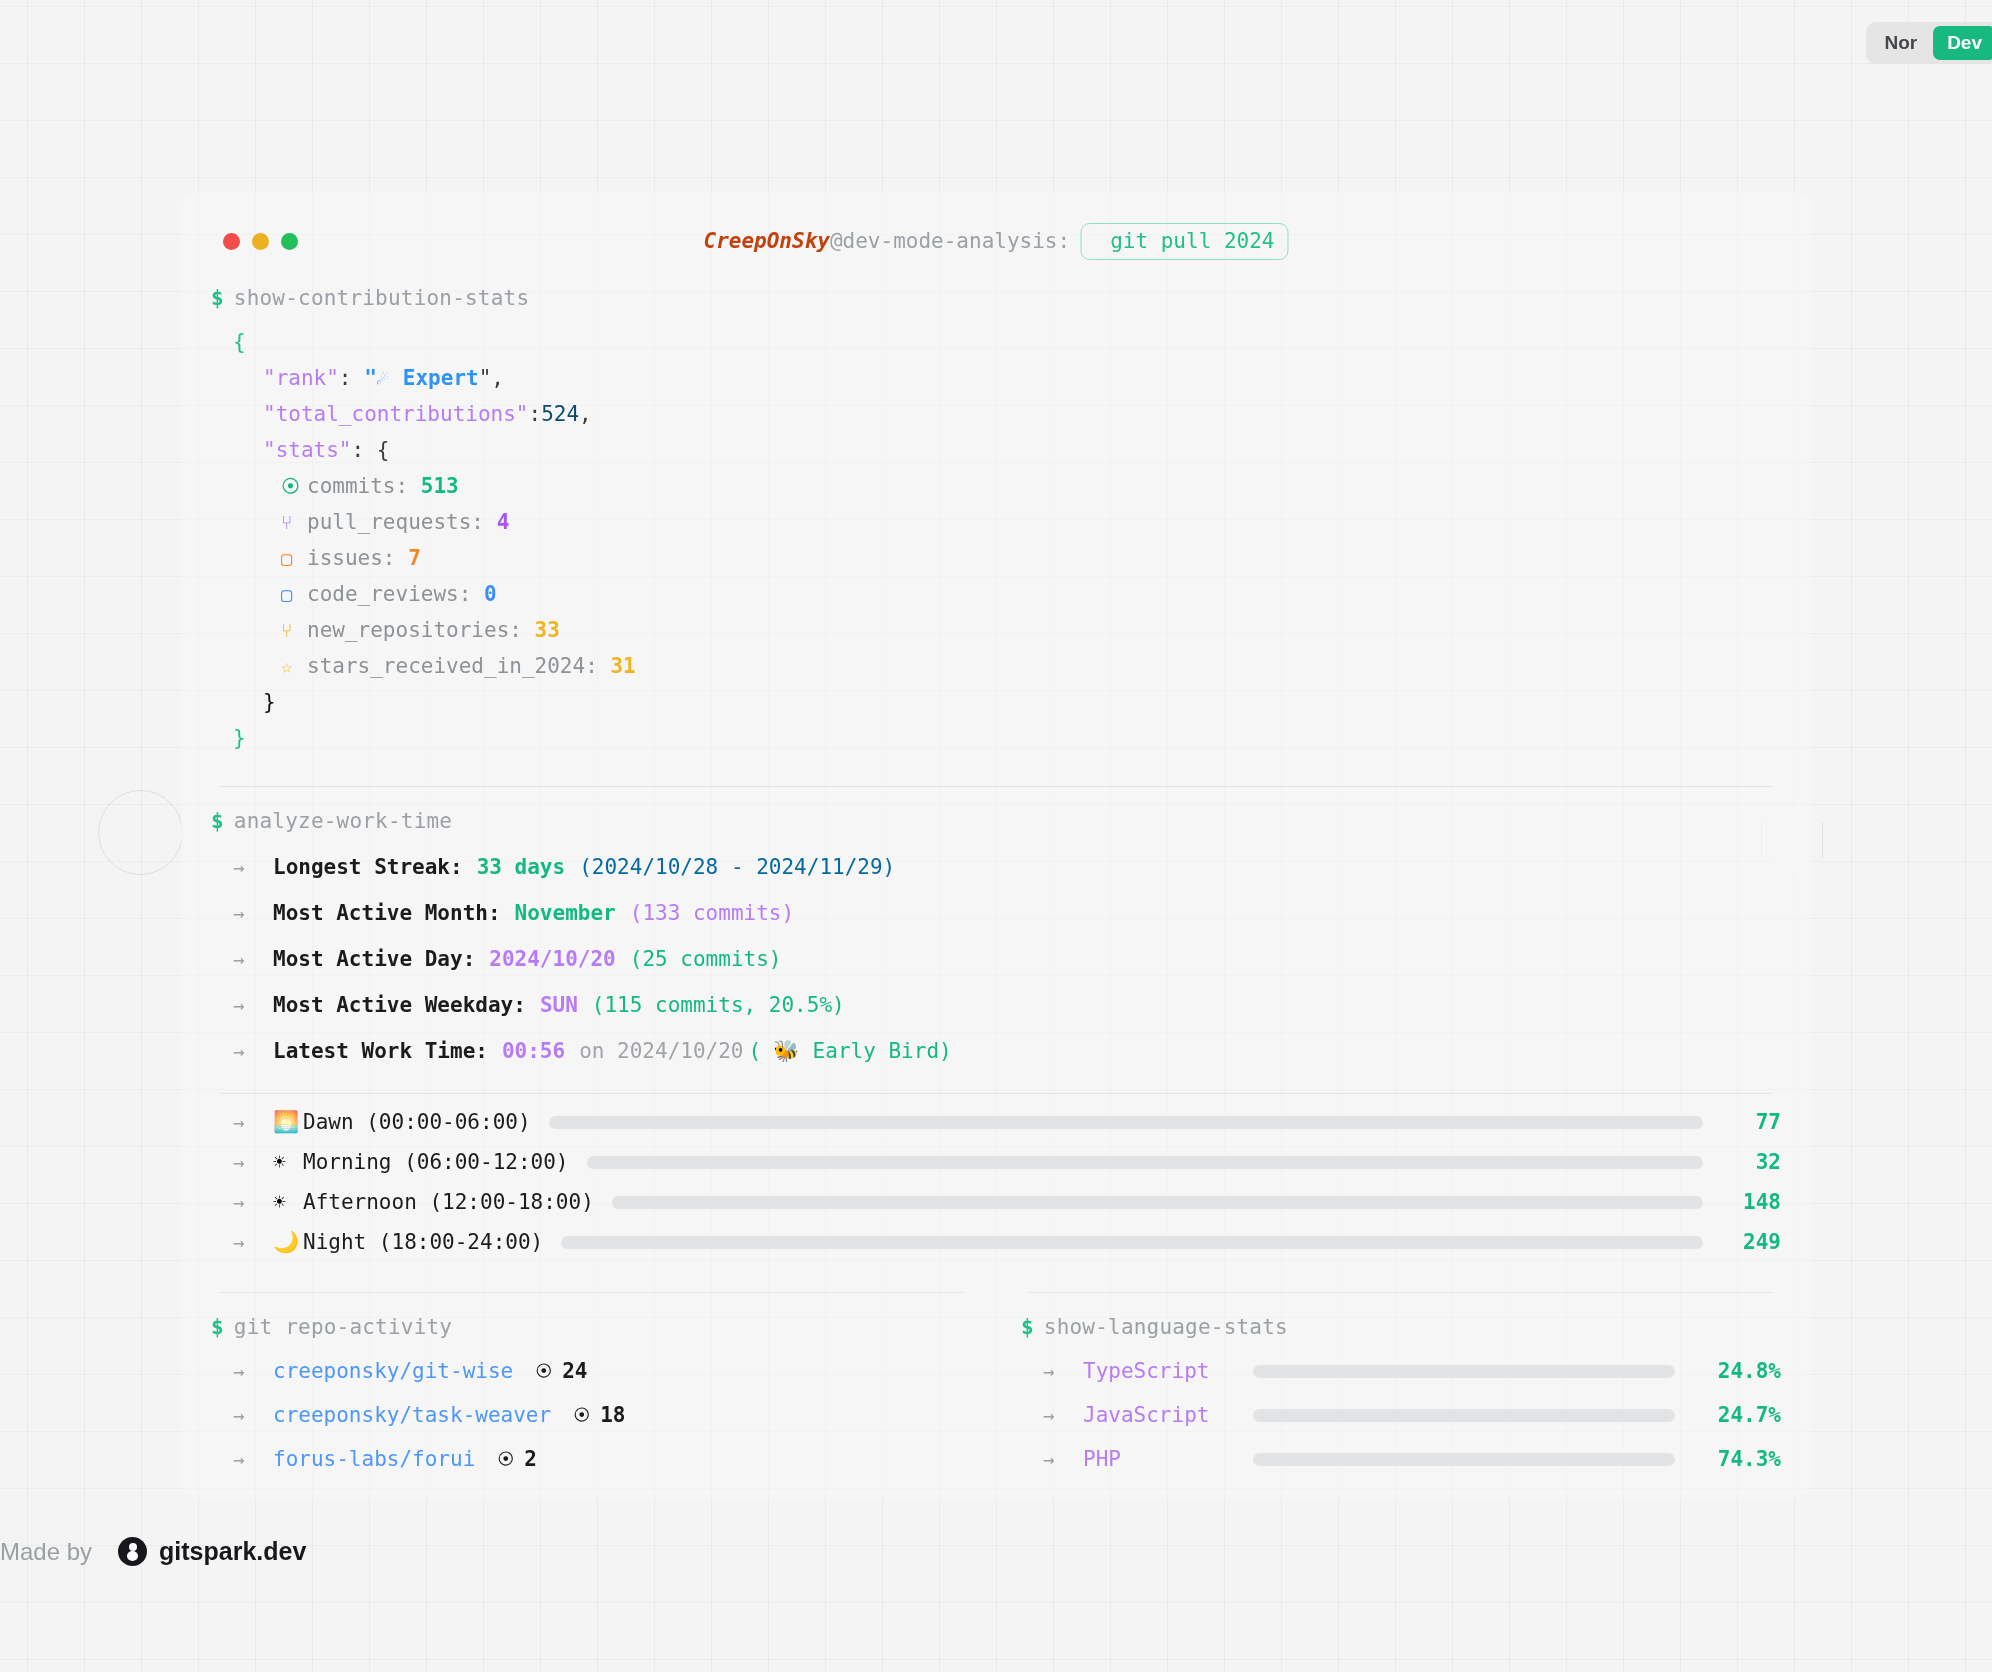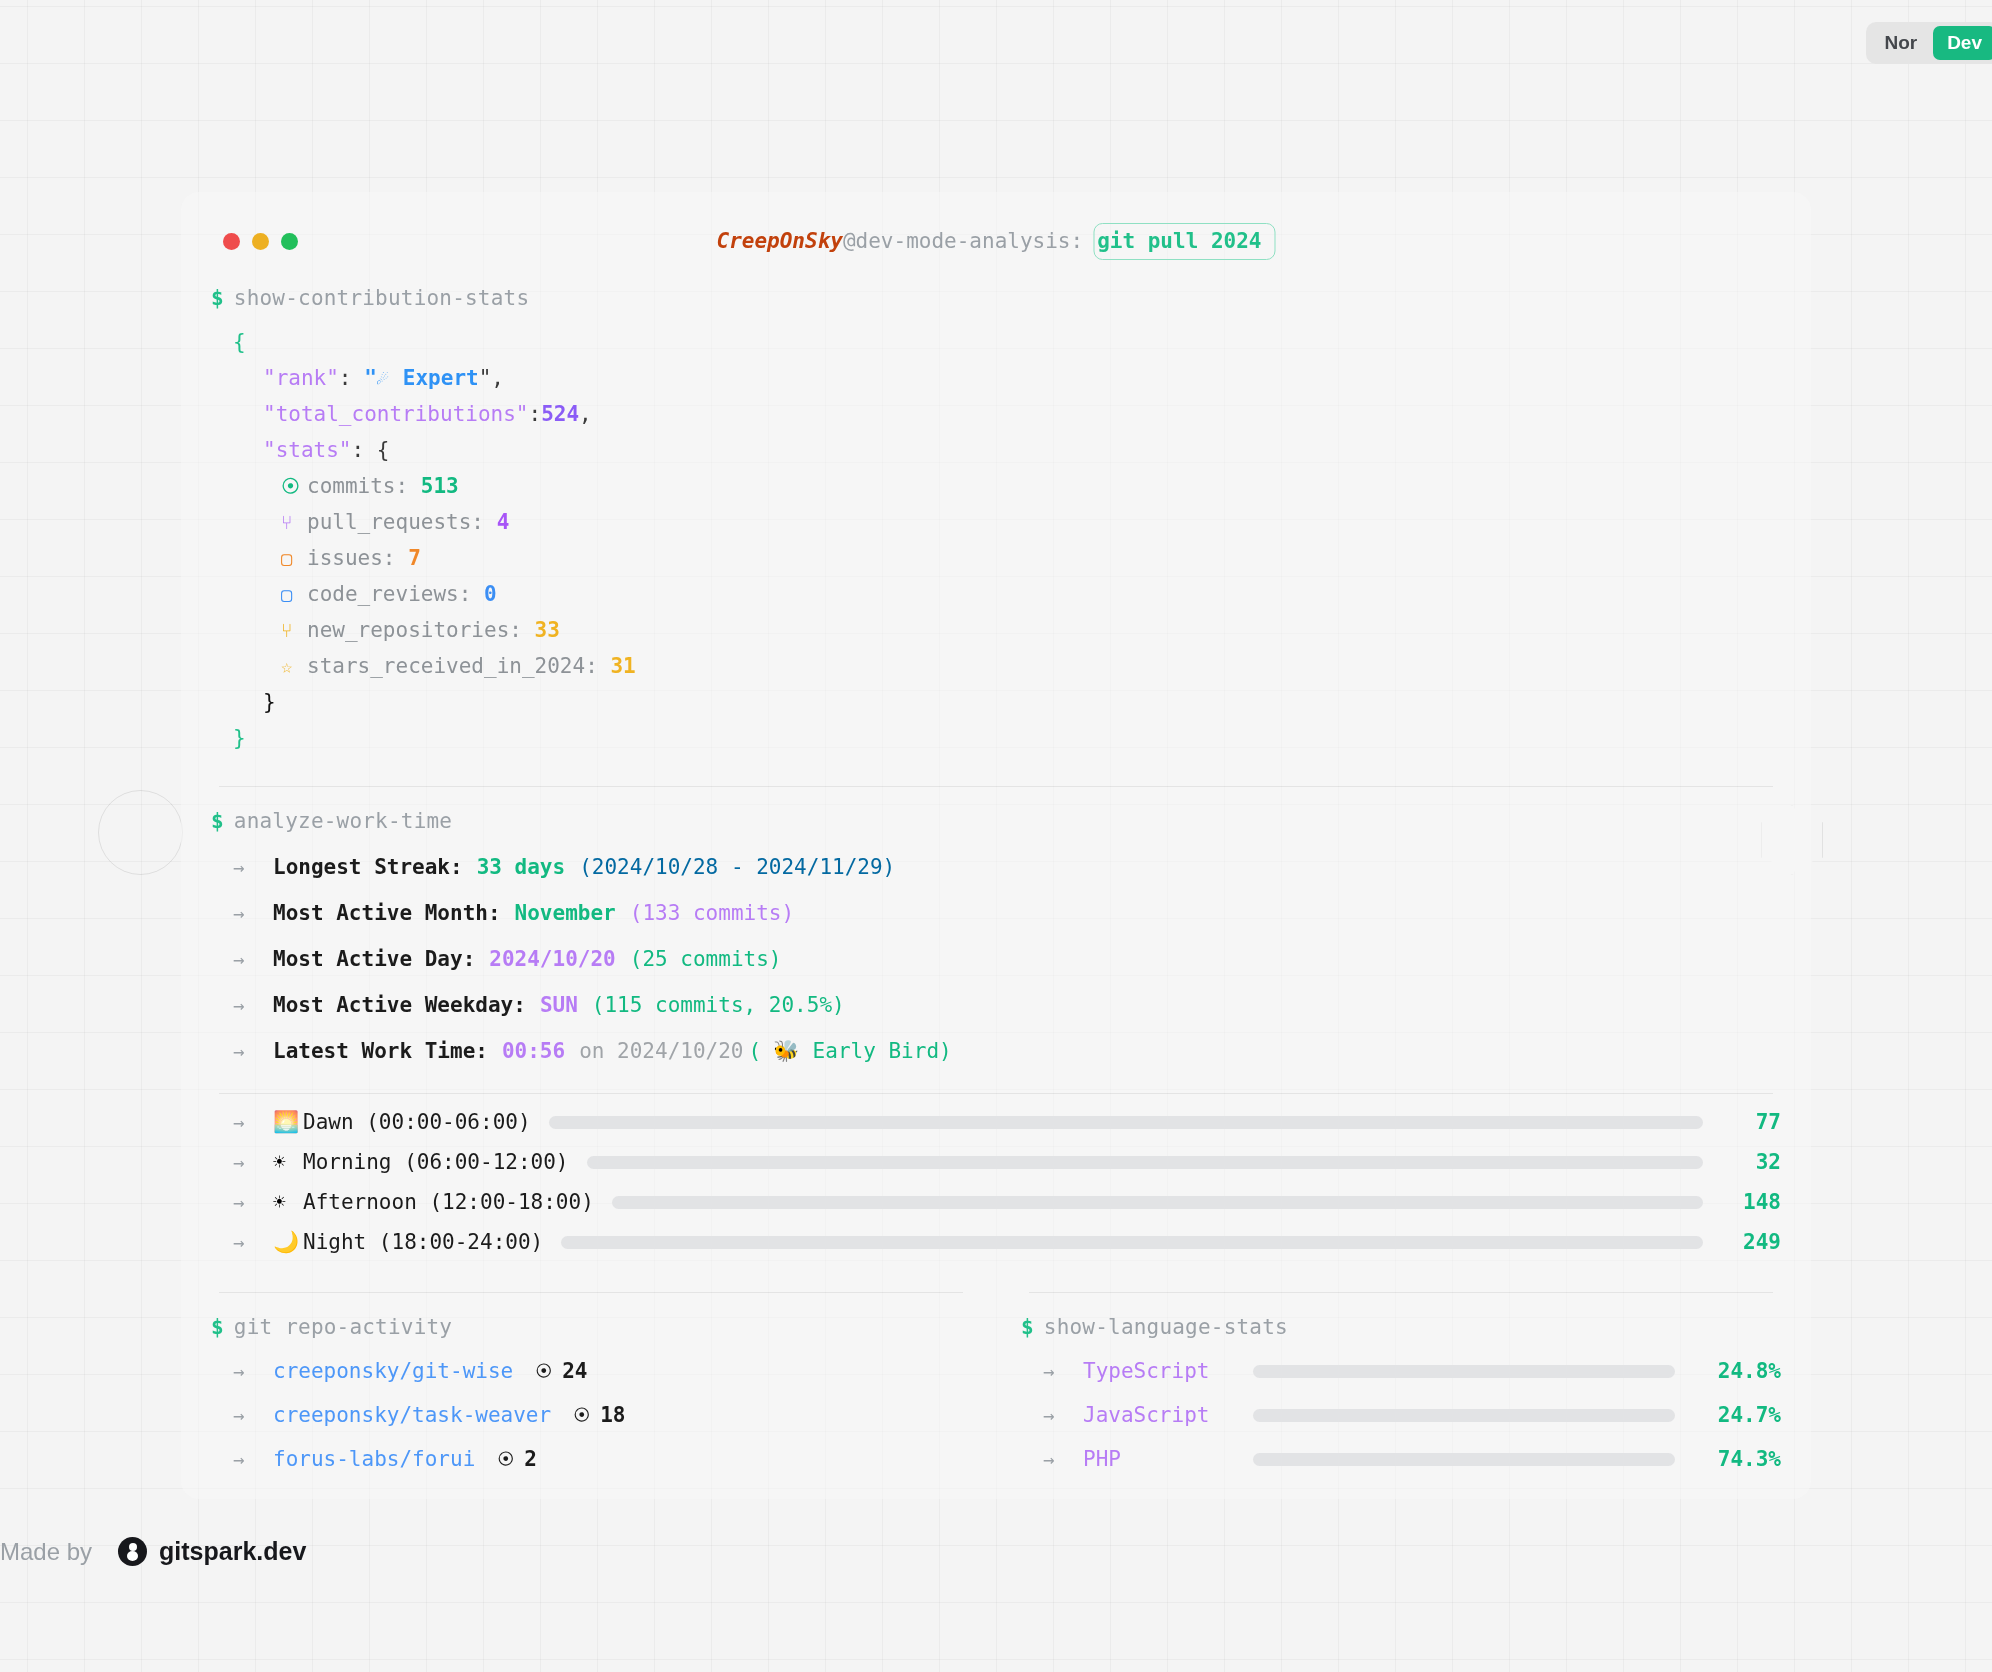--- a/index.html
+++ b/index.html
@@ -100,24 +100,24 @@
     transform: translateX(-50%);
     display: flex;
     align-items: center;
     font-size: 21px;
     white-space: nowrap;
   }
   .t-user  { color: #c2410c; font-weight: 700; font-style: italic; }
   .t-host  { color: #9aa0a6; }
   .t-badge {
     color: #21c08a;
-    font-weight: 700;
+    font-weight: 400;
     border: 1.5px solid #8fe0c3;
     border-radius: 9px;
-    padding: 5px 13px 6px 3px;
+    padding: 5px 13px 6px 29px;
     margin-left: 10px;
   }
 
   
   .cmd {
     font-size: 21px;
     color: #9aa0a6;
     margin-top: 22px;
     letter-spacing: 0.2px;
   }
@@ -125,21 +125,21 @@
 
   .json-body { margin-top: 14px; font-size: 21px; line-height: 36px; }
   .brace      { color: #111; }
   .brace.g    { color: #21c08a; }
   .ind1 { padding-left: 22px; }
   .ind2 { padding-left: 52px; }
   .ind3 { padding-left: 70px; }
   .key   { color: #b77cf5; }
   .punct { color: #3a3a3a; }
   .v-blue   { color: #2f92f5; font-weight: 700; }
-  .v-green  { color: #8b5cf6; font-weight: 700; text-align: right; }
+  .v-green  { color: #0c4a6e; font-weight: 400; text-align: right; }
   .stat-label { color: #8d9297; }
   .stat-icon { display:inline-block; width:26px; text-align:left; font-size:19px; }
 
   hr.sep {
     border: none;
     border-top: 1px solid rgba(0,0,0,0.07);
     margin: 30px 8px 0 8px;
   }
 
   

